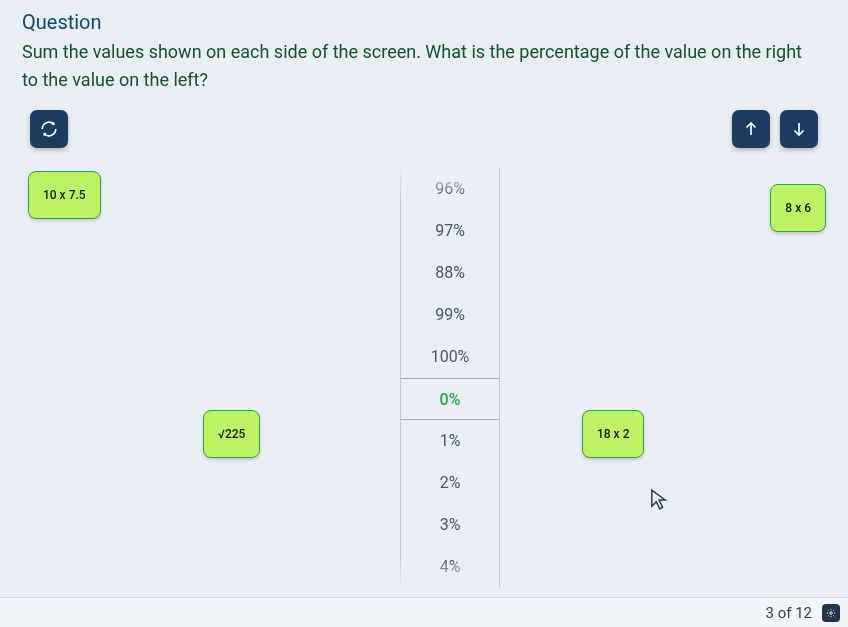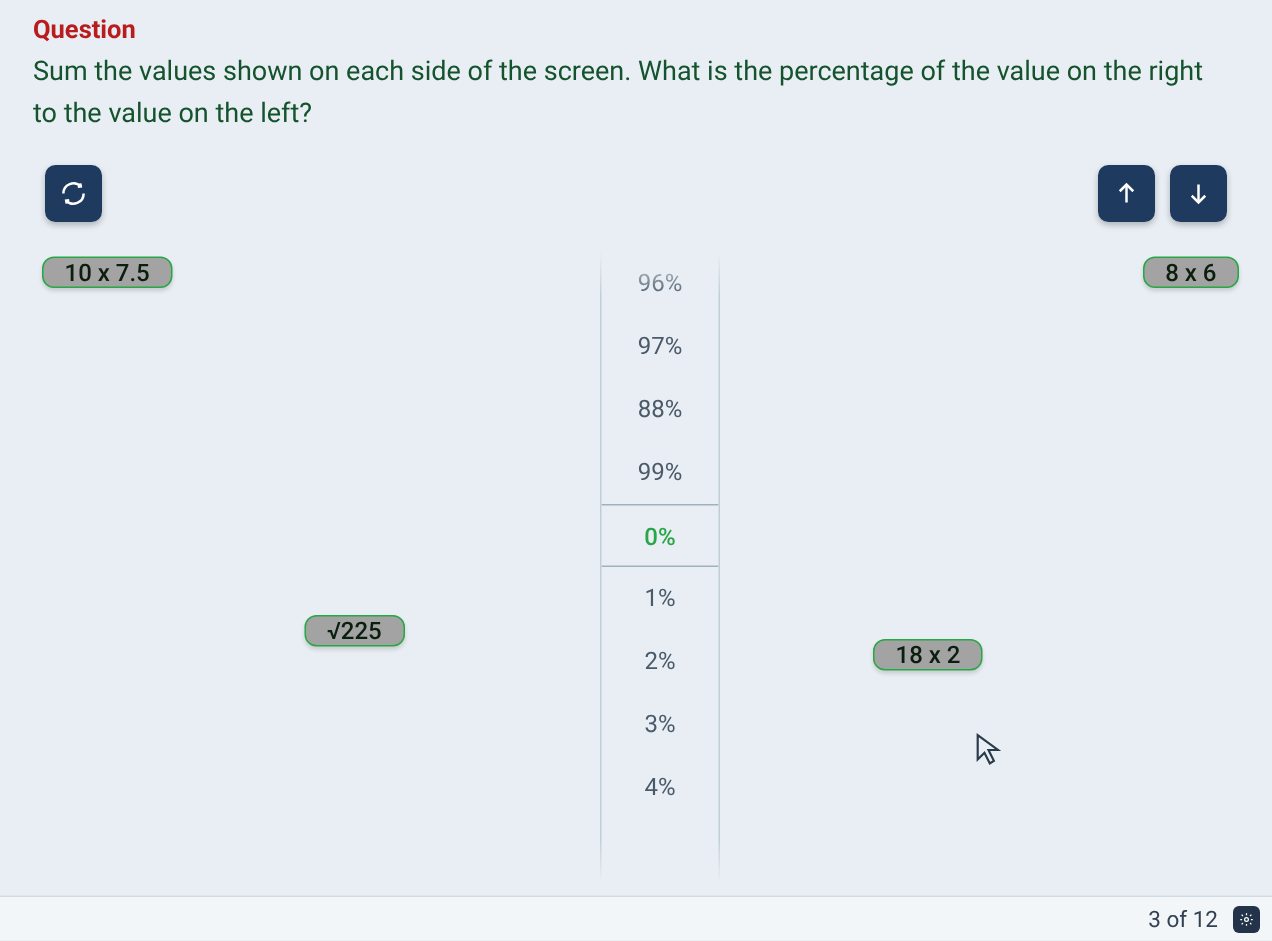--- a/index.html
+++ b/index.html
@@ -7,23 +7,23 @@
   body {
     font-family: -apple-system, BlinkMacSystemFont, "Segoe UI", Roboto, Arial, sans-serif;
     background: #e8eef3;
     position: relative;
     color: #334155;
   }
   .header {
     padding: 10px 22px 0 22px;
   }
   .q-label {
-    font-weight: 700;
-    font-size: 17px;
-    color: #b91c1c;
+    font-weight: 400;
+    font-size: 20px;
+    color: #0c4a6e;
     margin-bottom: 4px;
   }
   .q-text {
     font-size: 18px;
     line-height: 1.55;
     color: #14532d;
     max-width: 800px;
   }
   .controls-row {
     position: absolute;
@@ -43,40 +43,40 @@
     box-shadow: 0 2px 4px rgba(0,0,0,.25);
     cursor: pointer;
   }
   .navy-btn svg { width: 18px; height: 18px; stroke: #fff; fill: none; stroke-width: 2.2; }
   .refresh-btn { left: 30px; }
   .up-btn { right: 78px; }
   .down-btn { right: 30px; }
 
   .chip {
     position: absolute;
-    background: #a3a3a3;
+    background: #bef264;
     border: 1px solid #28a745;
     border-radius: 8px;
-    padding: 0 14px;
-    font-size: 16px;
+    padding: 16px 14px;
+    font-size: 12px;
     color: #0b1f0f;
     font-weight: 500;
     box-shadow: 0 2px 3px rgba(0,0,0,.15);
     white-space: nowrap;
     cursor: default;
   }
   .chip-left-top  { left: 28px;  top: 171px; }
-  .chip-right-top { right: 22px; top: 171px; }
+  .chip-right-top { right: 22px; top: 184px; }
   .chip-left-mid  { left: 203px; top: 410px; }
-  .chip-right-mid { left: 582px; top: 410px; margin-top: 16px; }
+  .chip-right-mid { left: 582px; top: 410px; }
 
   .spinner {
     position: absolute;
     left: 400px; top: 168px;
-    width: 80px;
+    width: 100px;
     height: 420px;
     overflow: hidden;
     border-left: 1px solid #c0cdd6;
     border-right: 1px solid #c0cdd6;
     text-align: center;
   }
   .spinner-item {
     height: 42px;
     line-height: 42px;
     font-size: 16px;
@@ -157,20 +157,21 @@
 <div class="chip chip-left-top">10 x 7.5</div>
 <div class="chip chip-right-top">8 x 6</div>
 <div class="chip chip-left-mid">√225</div>
 <div class="chip chip-right-mid">18 x 2</div>
 
 <div class="spinner" id="spinner">
     <div class="spinner-item">96%</div>
     <div class="spinner-item">97%</div>
     <div class="spinner-item">88%</div>
     <div class="spinner-item">99%</div>
+    <div class="spinner-item">100%</div>
     <div class="spinner-item spinner-selected">0%</div>
     <div class="spinner-item">1%</div>
     <div class="spinner-item">2%</div>
     <div class="spinner-item">3%</div>
     <div class="spinner-item">4%</div>
   </div>
 <div class="spinner-fade-top"></div>
 <div class="spinner-fade-bot"></div>
 
 <svg class="cursor" viewBox="0 0 20 26">

